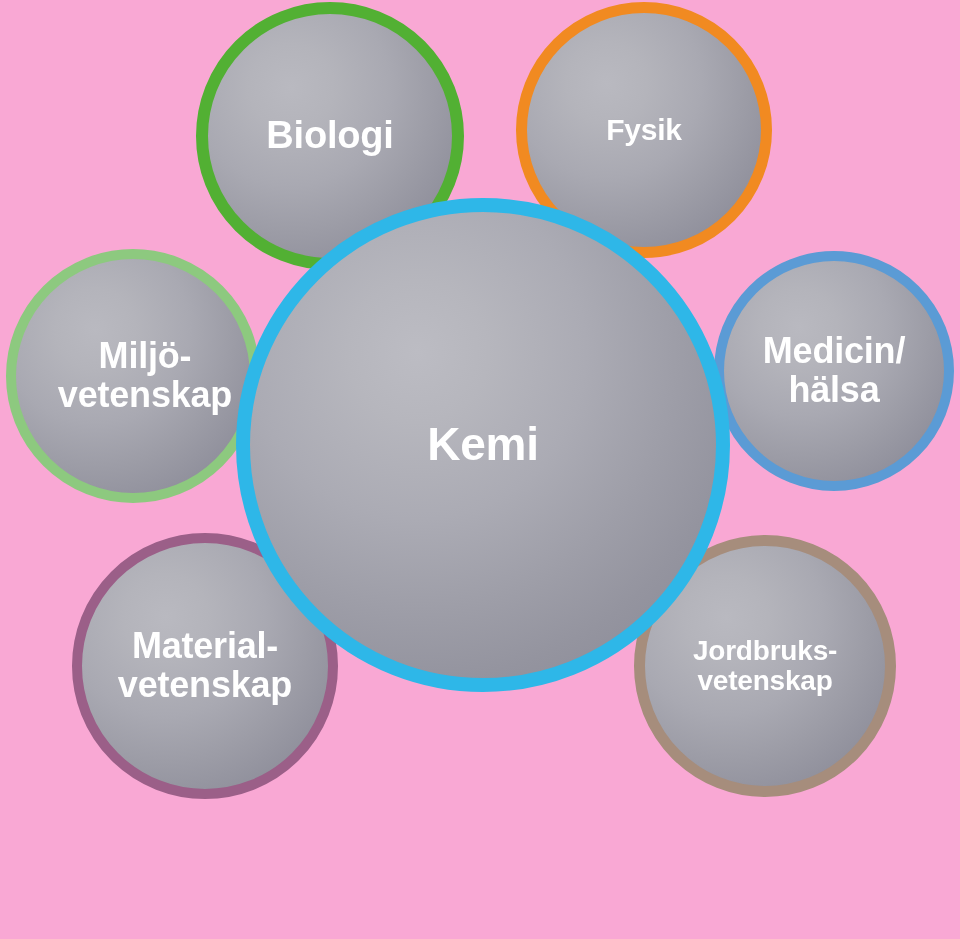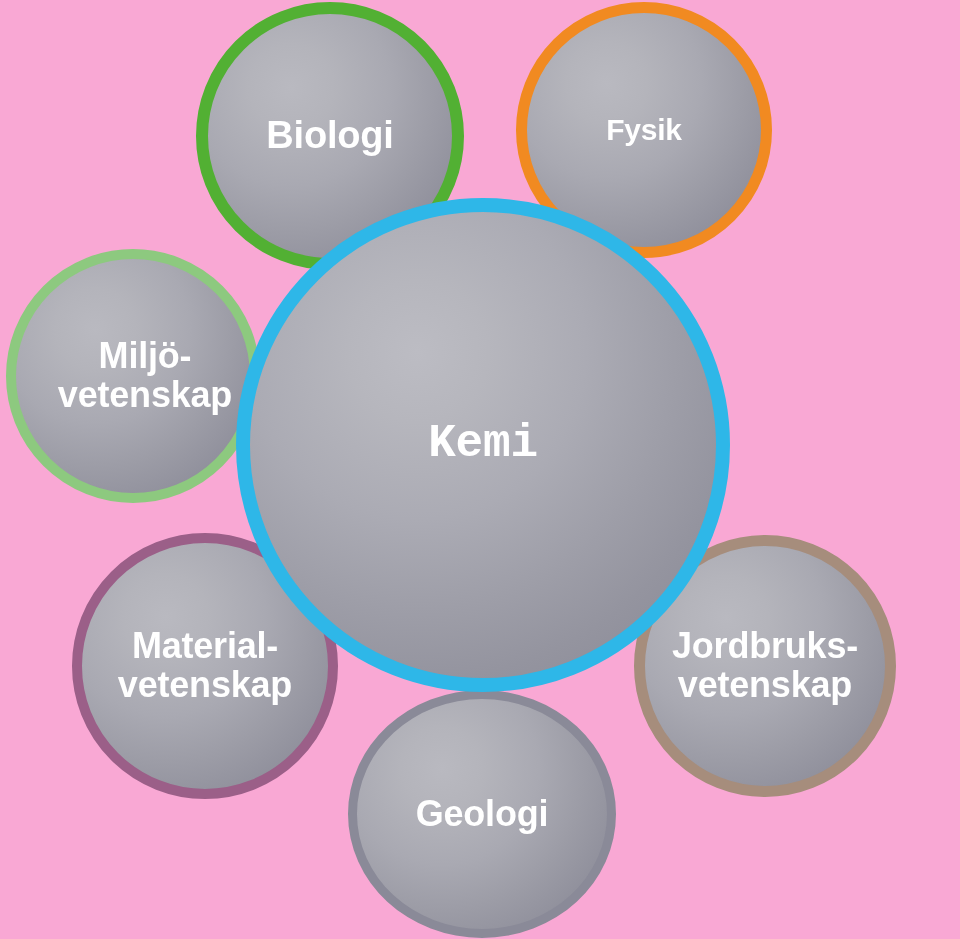--- a/index.html
+++ b/index.html
@@ -79,21 +79,21 @@
     border: 10px solid #9b5f88;
     z-index: 3;
   }
   #bubble-material .label { font-size: 36px; font-weight: 600; }
 
   #bubble-jordbruks {
     left: 634px; top: 535px; width: 262px; height: 262px;
     border: 11px solid #a68d7c;
     z-index: 3;
   }
-  #bubble-jordbruks .label { font-size: 36px; font-weight: 600; }
+  #bubble-jordbruks .label { font-size: 28px; font-weight: 600; }
 
   #bubble-geologi {
     left: 348px; top: 690px; width: 268px; height: 248px;
     border: 9px solid #8a8a98;
     z-index: 3;
   }
   #bubble-geologi .label { font-size: 36px; font-weight: 600; }
 
   
   #bubble-kemi {
@@ -101,21 +101,20 @@
     border: 14px solid #2eb7e8;
     z-index: 6;
     background-image: radial-gradient(circle at 36% 30%,
         #bcbcc3 0%,
         #b6b6bd 16%,
         #ababb4 38%,
         #9e9ea8 58%,
         #94949f 74%,
         #8d8d99 88%,
         #8a8a93 100%);
-    font-family: Liberation Mono, monospace;
   }
   #bubble-kemi .label { font-size: 46px; font-weight: 700; }
 </style>
 </head>
 <body>
 
 <div id="diagram-canvas">
 
   <div class="bubble" id="bubble-biologi">
     <span class="label">Biologi</span>
@@ -123,32 +122,33 @@
 
   <div class="bubble" id="bubble-fysik">
     <span class="label">Fysik</span>
   </div>
 
   <div class="bubble" id="bubble-miljovetenskap">
     <span class="label">Miljö-
 vetenskap</span>
   </div>
 
+  <div class="bubble" id="bubble-medicin">
+    <span class="label">Medicin/
+hälsa</span>
+  </div>
 
   <div class="bubble" id="bubble-material">
     <span class="label">Material-
 vetenskap</span>
   </div>
 
   <div class="bubble" id="bubble-jordbruks">
     <span class="label">Jordbruks-
 vetenskap</span>
   </div>
 
-  <div class="bubble" id="bubble-geologi">
-    <span class="label">Geologi</span>
-  </div>
 
   <div class="bubble" id="bubble-kemi">
     <span class="label">Kemi</span>
   </div>
 
 </div>
 
 </body></html>

